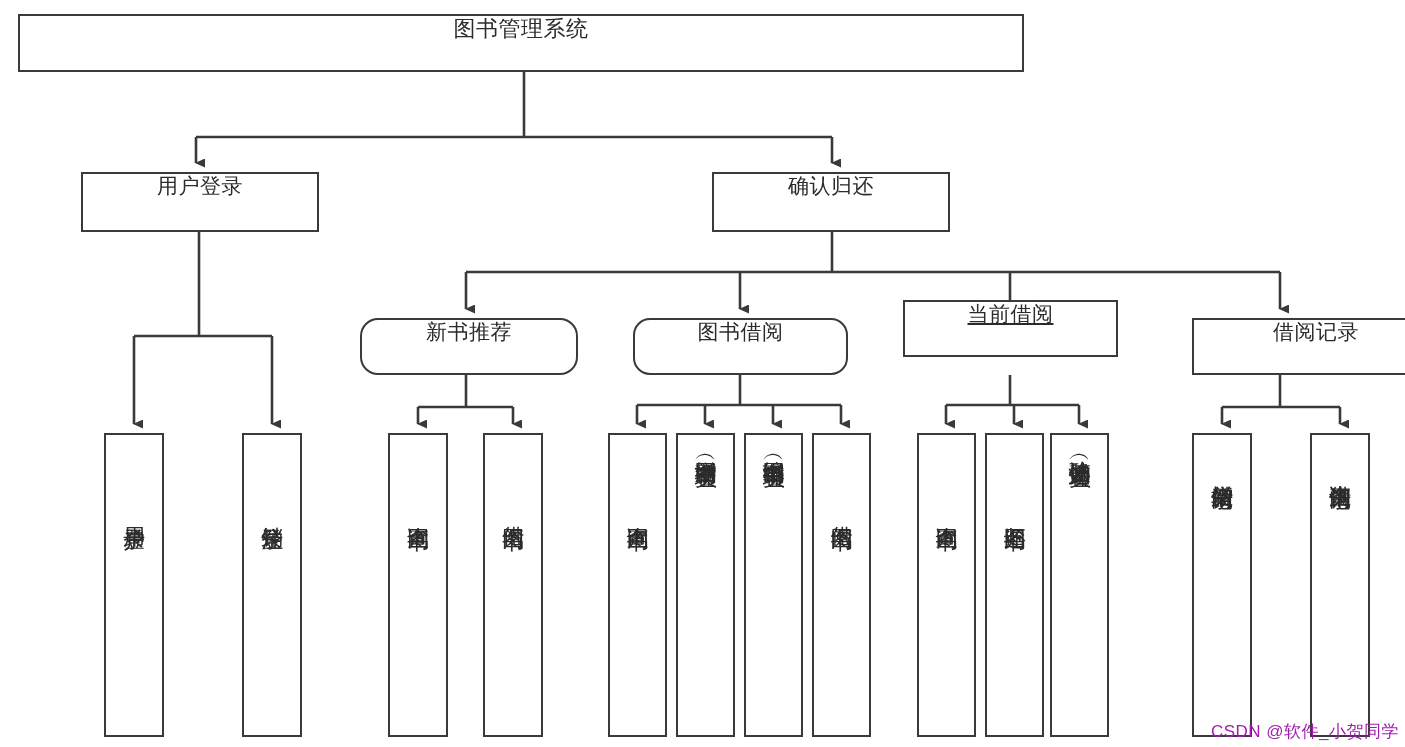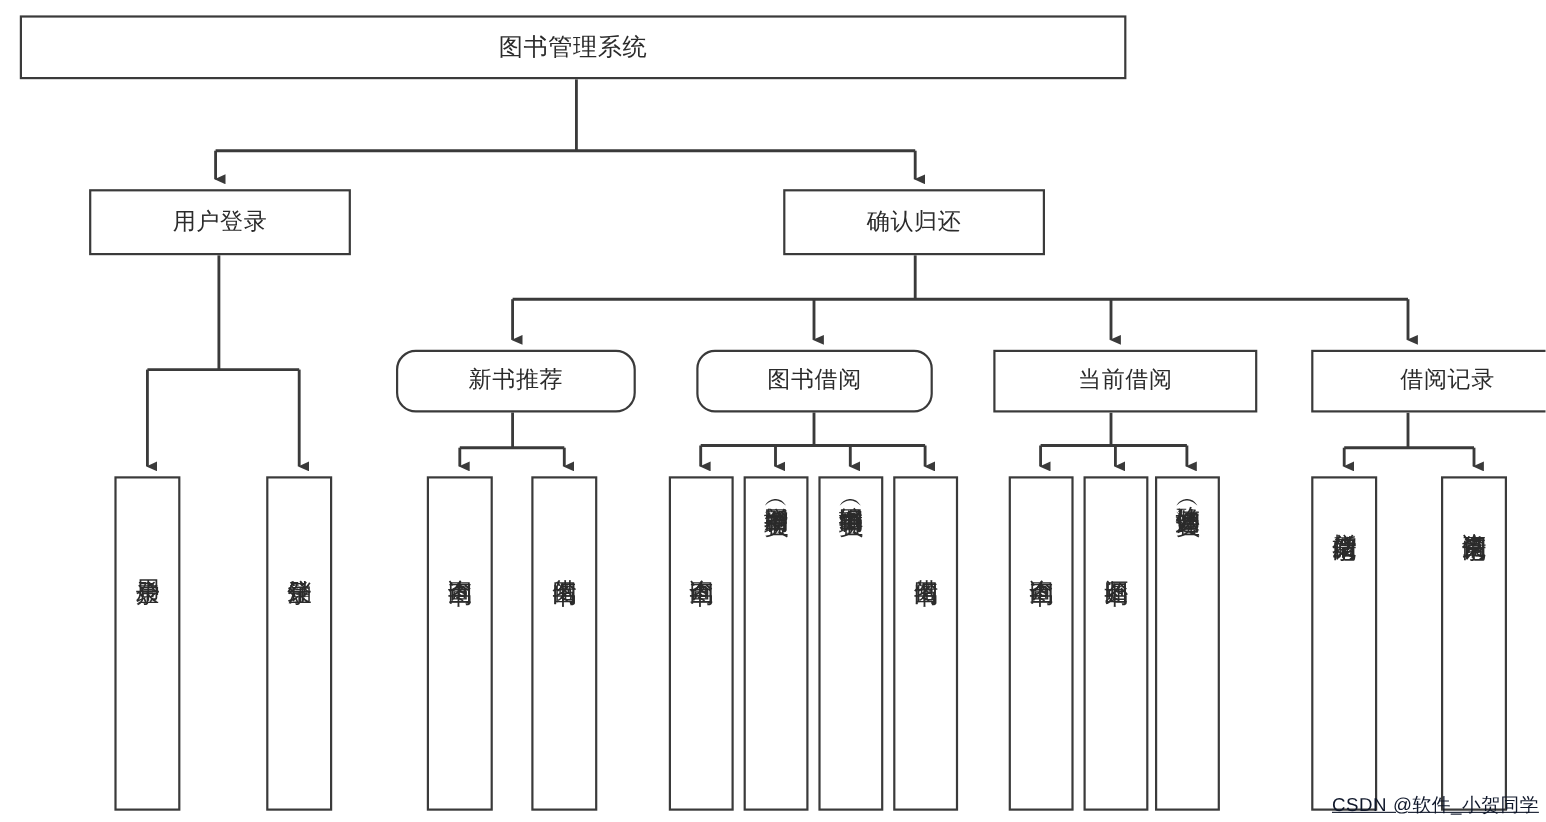--- a/index.html
+++ b/index.html
@@ -27,21 +27,20 @@
     width: 1405px;
     height: 747px;
     pointer-events: none;
   }
   .node {
     position: absolute;
     box-sizing: border-box;
     background: #ffffff;
     border: 2px solid #3a3a3a;
     display: flex;
-    align-items: center;
     justify-content: center;
     color: #2b2b2b;
   }
   .node-label {
     display: block;
     text-align: center;
     line-height: 1.18;
     white-space: nowrap;
   }
   .node.horizontal .node-label {
@@ -69,25 +68,24 @@
     margin-top: 66px;
   }
   .node.vertical.tall .node-label {
     margin-top: 0px;
   }
   .watermark {
     position: absolute;
     right: 6px;
     bottom: 4px;
     font-size: 17px;
-    color: #0f172a;
+    color: #a21caf;
     letter-spacing: 0.5px;
     white-space: nowrap;
     pointer-events: none;
-    text-decoration: underline;
   }
 </style>
 </head>
 <body>
 
 <div id="diagram-root">
 
   <svg class="connector-layer" viewBox="0 0 1405 747">
     <defs>
       <marker id="arrowhead" markerWidth="9" markerHeight="10" refX="4.5" refY="9" orient="auto" markerUnits="userSpaceOnUse">
@@ -148,21 +146,21 @@
   <div class="node horizontal" style="left:712px; top:172px; width:238px; height:60px;">
     <span class="node-label">确认归还</span>
   </div>
 
   <div class="node horizontal" style="left:360px; top:318px; width:218px; height:57px;border-radius:18px;">
     <span class="node-label">新书推荐</span>
   </div>
   <div class="node horizontal" style="left:633px; top:318px; width:215px; height:57px;border-radius:17px;">
     <span class="node-label">图书借阅</span>
   </div>
-  <div class="node horizontal" style="left:903px; top:318px; width:240px; height:57px;">
+  <div class="node horizontal" style="left:903px; top:300px; width:215px; height:57px;text-decoration:underline;">
     <span class="node-label">当前借阅</span>
   </div>
   <div class="node horizontal" style="left:1192px; top:318px; width:248px; height:57px;">
     <span class="node-label">借阅记录</span>
   </div>
 
   <div class="node vertical mid" style="left:104px; top:433px; width:60px; height:304px;">
     <span class="node-label">用户登录</span>
   </div>
   <div class="node vertical mid" style="left:242px; top:433px; width:60px; height:304px;">

